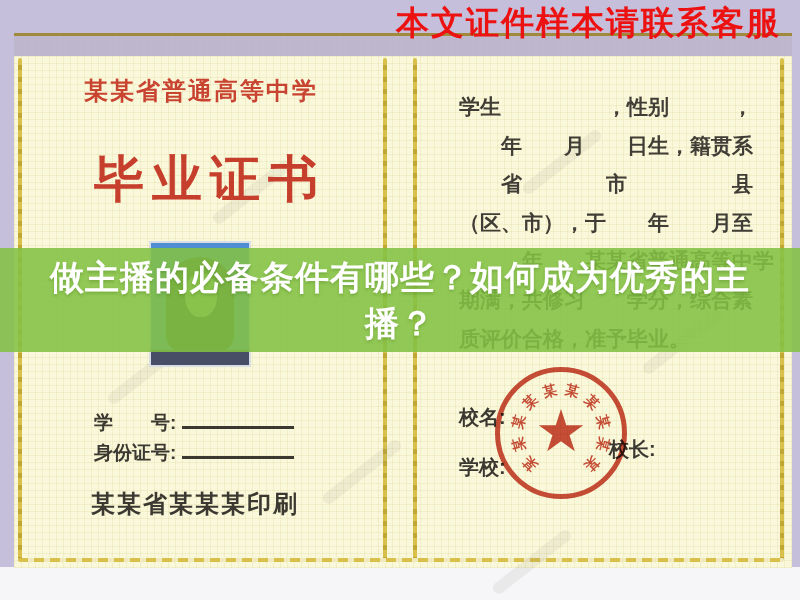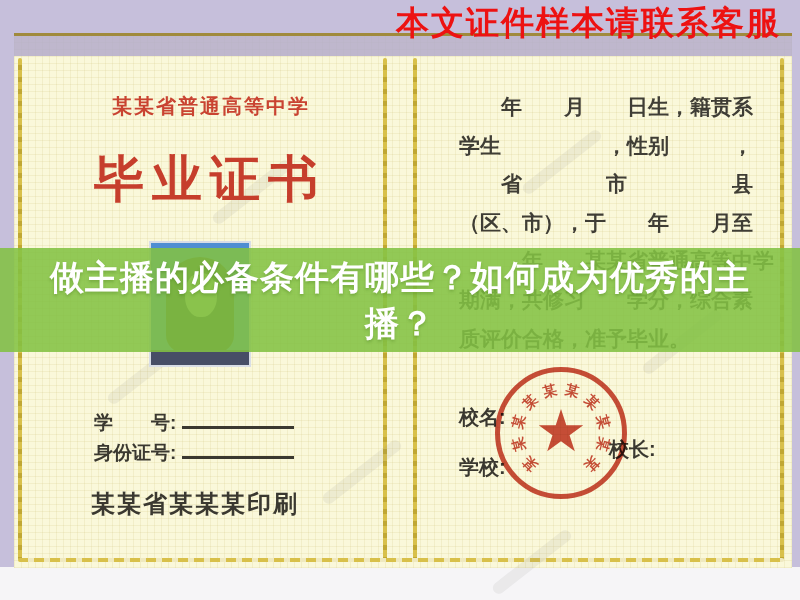--- a/index.html
+++ b/index.html
@@ -24,22 +24,22 @@
 
   
   .gv{position:absolute;top:22px;bottom:8px;width:4px;
       background:repeating-linear-gradient(180deg,#d8c04a 0 7px,#c0a733 7px 12px);
       border-radius:2px;}
   .gv.l1{left:4px;} .gv.l2{left:369px;} .gv.l3{left:399px;} .gv.l4{left:766px;}
   .gh-bottom{position:absolute;left:4px;right:8px;bottom:6px;height:4px;
       background:repeating-linear-gradient(90deg,#d8c04a 0 10px,#efe9c0 10px 16px);border-radius:2px;}
 
   
-  .school-name{position:absolute;left:70px;top:57px;font-size:20px;font-weight:bold;
-               color:#c94331;letter-spacing:2px;white-space:nowrap;margin-left:28px;}
+  .school-name{position:absolute;left:70px;top:39px;font-size:24px;font-weight:bold;
+               color:#c94331;letter-spacing:2px;white-space:nowrap;}
   .cert-title{position:absolute;left:80px;top:110px;font-size:50px;font-weight:bold;
               color:#c63e2c;letter-spacing:8px;white-space:nowrap;}
   .photo{position:absolute;left:135px;top:205px;width:102px;height:126px;
          background:#4f8ed2;border:2px solid #d8dde6;box-sizing:border-box;}
   .photo .hair{position:absolute;left:15px;top:14px;width:68px;height:96px;
                background:#3d4a35;border-radius:34px 34px 18px 18px;}
   .photo .face{position:absolute;left:34px;top:30px;width:32px;height:44px;
                background:#b9c98f;border-radius:46%;}
   .photo .torso{position:absolute;left:0;bottom:0;width:100%;height:15px;background:#474e66;}
   .field{position:absolute;left:80px;font-size:19px;font-weight:bold;color:#3a3830;white-space:nowrap;}
@@ -115,22 +115,22 @@
 
     <div class="field stu">
       <span>学　　号:</span><span class="uline"></span>
     </div>
     <div class="field idn">
       <span>身份证号:</span><span class="uline"></span>
     </div>
     <div class="printer">某某省某某某印刷</div>
 
     <div class="rlines">
+      <div>学生　　　　　，性别　　　，</div>
       <div>　　年　　月　　日生，籍贯系</div>
-      <div>学生　　　　　，性别　　　，</div>
       <div>　　省　　　　市　　　　　县</div>
       <div>（区、市），于　　年　　月至</div>
       <div>　　　年　　某某省普通高等中学</div>
       <div>期满，共修习　　学分，综合素</div>
       <div>质评价合格，准予毕业。</div>
     </div>
 
     <div class="lbl xm">校名:</div>
     <div class="lbl xz">校长:</div>
     <div class="lbl xx">学校:</div>

